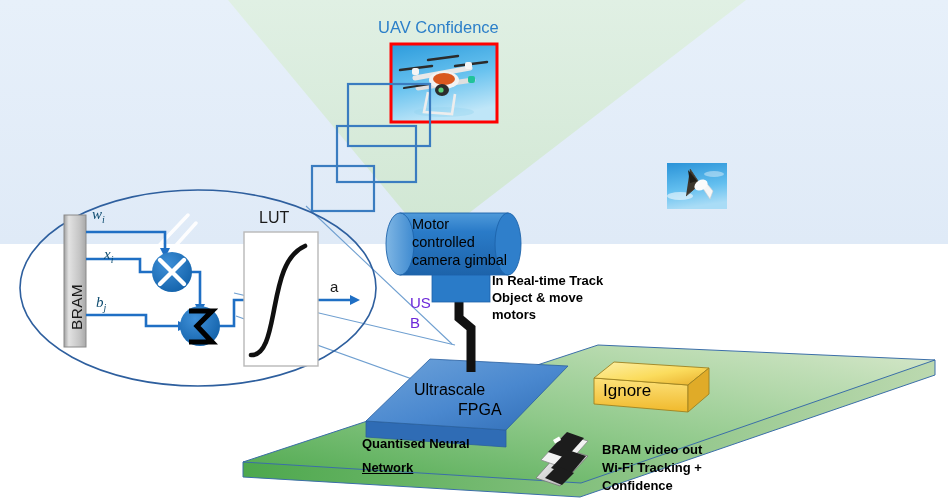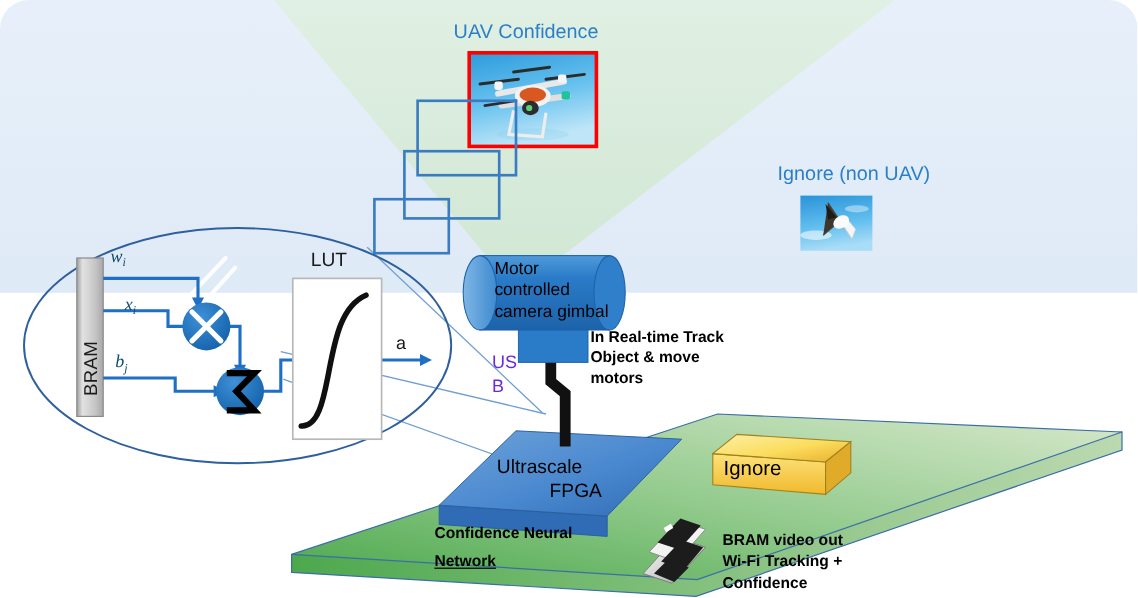--- a/index.html
+++ b/index.html
@@ -9,21 +9,20 @@
   }
   body {
     font-family: "Liberation Sans", sans-serif;
   }
   #stage {
     position: relative;
     width: 948px;
     height: 498px;
     overflow: hidden;
     background: #ffffff;
-    border-radius: 24px;
   }
   #stage svg.layer {
     position: absolute;
     left: 0;
     top: 0;
     width: 948px;
     height: 498px;
   }
   .lbl {
     position: absolute;
@@ -288,37 +287,36 @@
     </g>
 
     <g>
       <rect x="244" y="232" width="74" height="134" fill="#ffffff" stroke="#b8b8b8" stroke-width="1.4"></rect>
       <path d="M251,355 C266,356 270,330 274,310 C279,284 284,255 305,246" fill="none" stroke="#101010" stroke-width="4.6" stroke-linecap="round"></path>
     </g>
   </svg>
 
   <div class="lbl lbl-title-blue" style="left:378px; top:18px;">UAV Confidence</div>
 
-  <div class="lbl lbl-title-blue" style="left:648px; top:136px;">Ignore (non UAV)</div>
 
   <div class="lbl lbl-black-bold" style="left:412px; top:216px;">Motor</div>
   <div class="lbl lbl-black-bold" style="left:412px; top:234px;">controlled</div>
   <div class="lbl lbl-black-bold" style="left:412px; top:252px;">camera gimbal</div>
 
   <div class="lbl lbl-black-bold-sm" style="left:492px; top:274px;">In Real-time Track</div>
   <div class="lbl lbl-black-bold-sm" style="left:492px; top:291px;">Object &amp; move</div>
   <div class="lbl lbl-black-bold-sm" style="left:492px; top:308px;">motors</div>
 
   <div class="lbl lbl-plain" style="left:410px; top:295px;">US</div>
   <div class="lbl lbl-plain" style="left:410px; top:315px;">B</div>
 
   <div class="lbl lbl-black-bold" style="left:414px; top:381px; font-size:16px;">Ultrascale</div>
   <div class="lbl lbl-black-bold" style="left:414px; top:401px; font-size:16px;margin-left:44px;">FPGA</div>
 
-  <div class="lbl lbl-black-bold-sm" style="left:362px; top:437px;">Confidence Neural</div>
+  <div class="lbl lbl-black-bold-sm" style="left:362px; top:437px;">Quantised Neural</div>
   <div class="lbl lbl-black-bold-sm" style="left:362px; top:461px;text-decoration:underline;">Network</div>
 
   <div class="lbl lbl-black-bold" style="left:603px; top:381px; font-size:17px;">Ignore</div>
 
   <div class="lbl lbl-black-bold-sm" style="left:602px; top:443px;">BRAM video out</div>
   <div class="lbl lbl-black-bold-sm" style="left:602px; top:461px;">Wi-Fi Tracking +</div>
   <div class="lbl lbl-black-bold-sm" style="left:602px; top:479px;">Confidence</div>
 
   <div class="bram-text" style="left:68px; top:330px;">BRAM</div>
 

